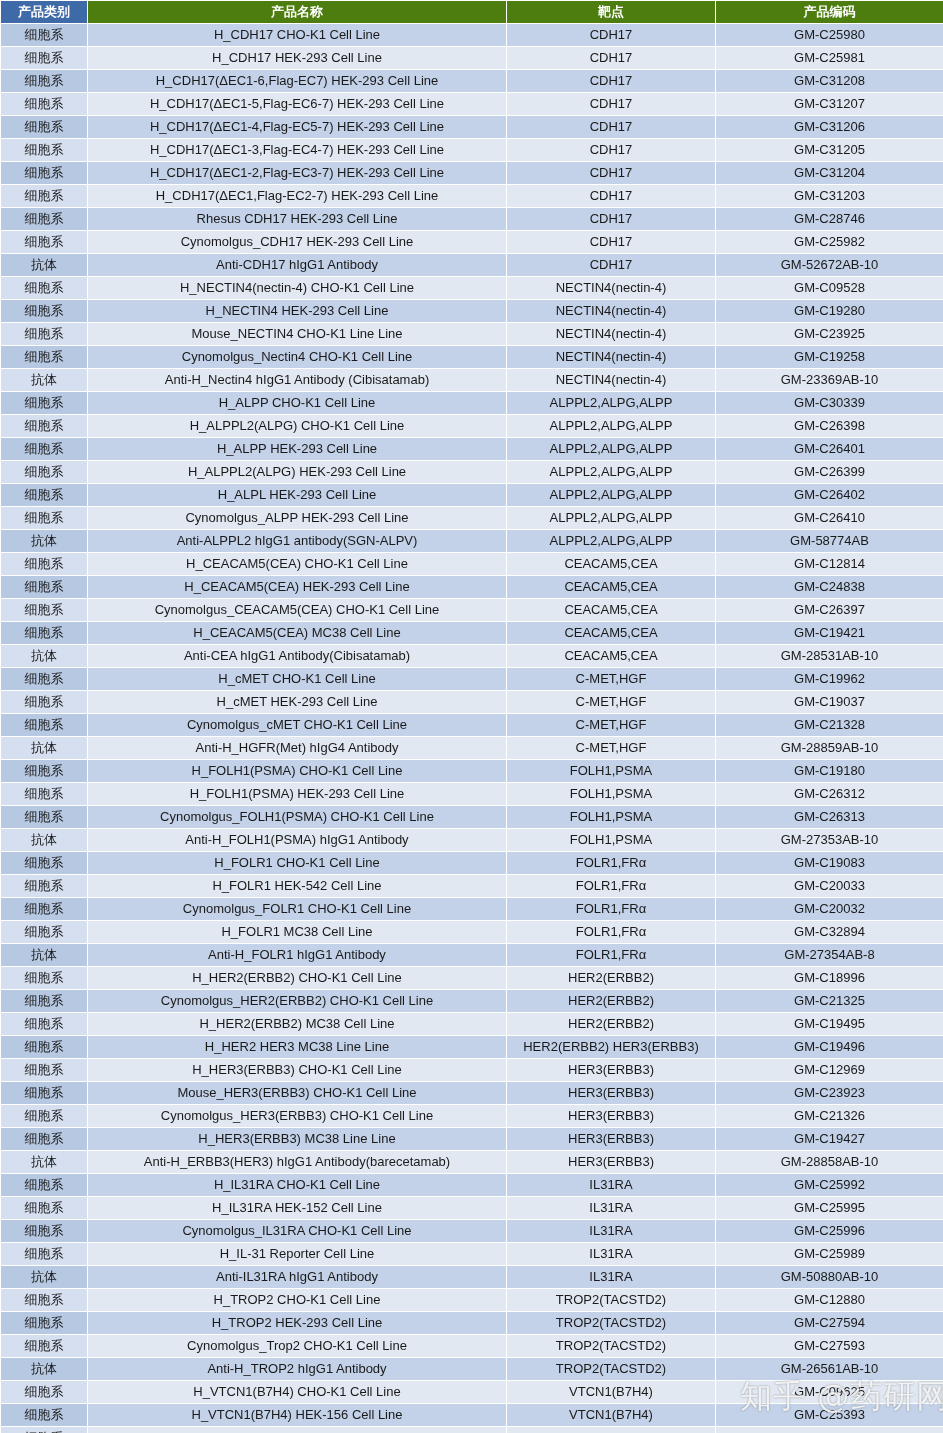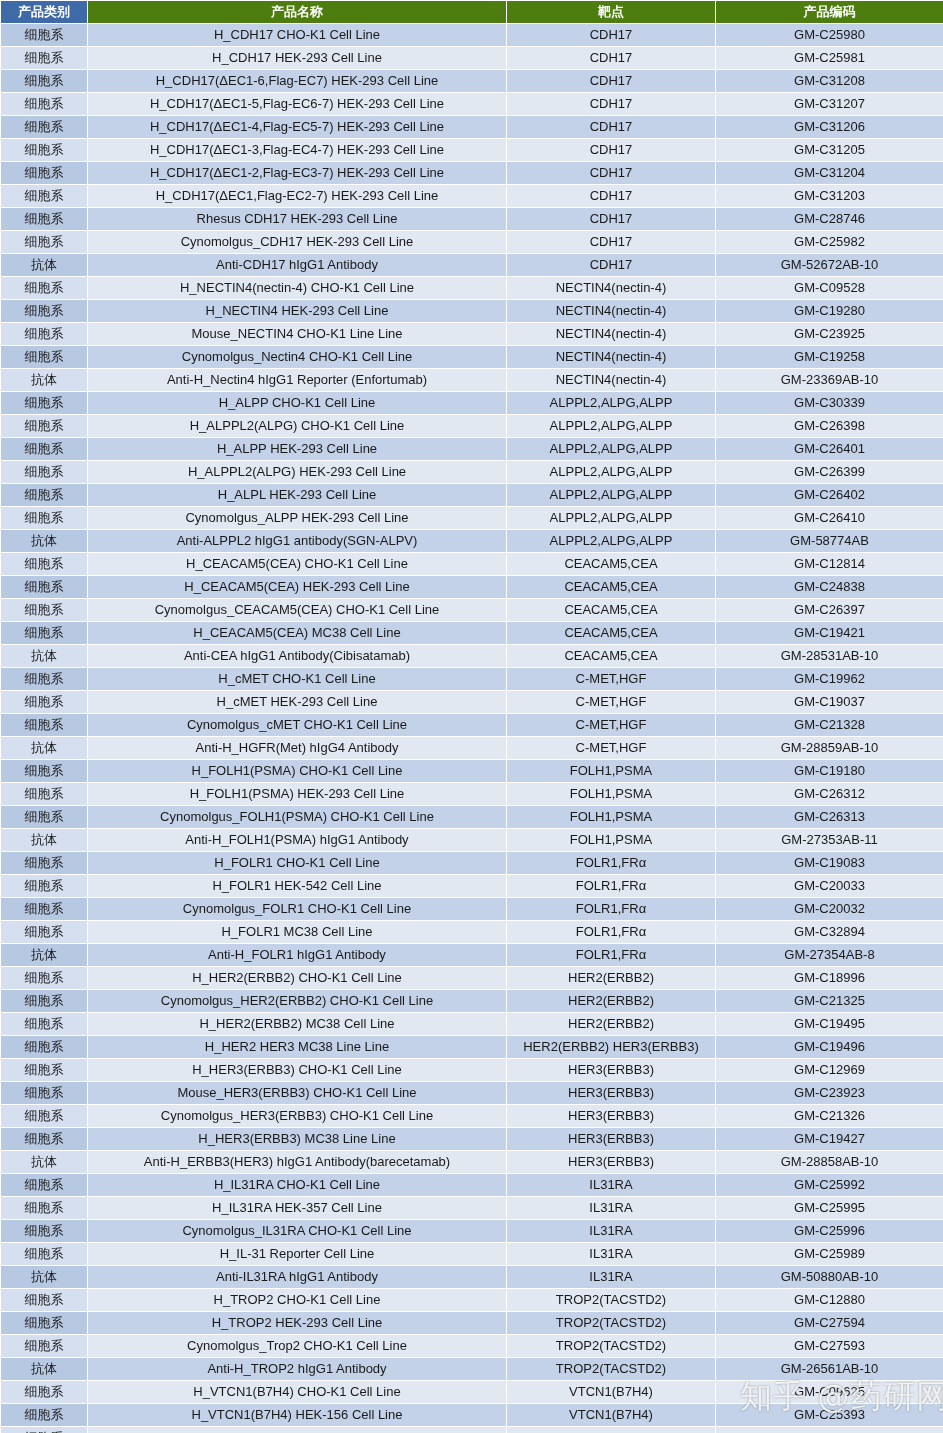--- a/index.html
+++ b/index.html
@@ -130,21 +130,21 @@
         <td>GM-C23925</td>
       </tr>
       <tr class="dark">
         <td class="first">细胞系</td>
         <td>Cynomolgus_Nectin4 CHO-K1 Cell Line</td>
         <td>NECTIN4(nectin-4)</td>
         <td>GM-C19258</td>
       </tr>
       <tr class="light">
         <td class="first">抗体</td>
-        <td>Anti-H_Nectin4 hIgG1 Reporter (Enfortumab)</td>
+        <td>Anti-H_Nectin4 hIgG1 Antibody (Cibisatamab)</td>
         <td>NECTIN4(nectin-4)</td>
         <td>GM-23369AB-10</td>
       </tr>
       <tr class="dark">
         <td class="first">细胞系</td>
         <td>H_ALPP CHO-K1 Cell Line</td>
         <td>ALPPL2,ALPG,ALPP</td>
         <td>GM-C30339</td>
       </tr>
       <tr class="light">
@@ -252,21 +252,21 @@
       <tr class="dark">
         <td class="first">细胞系</td>
         <td>Cynomolgus_FOLH1(PSMA) CHO-K1 Cell Line</td>
         <td>FOLH1,PSMA</td>
         <td>GM-C26313</td>
       </tr>
       <tr class="light">
         <td class="first">抗体</td>
         <td>Anti-H_FOLH1(PSMA) hIgG1 Antibody</td>
         <td>FOLH1,PSMA</td>
-        <td>GM-27353AB-11</td>
+        <td>GM-27353AB-10</td>
       </tr>
       <tr class="dark">
         <td class="first">细胞系</td>
         <td>H_FOLR1 CHO-K1 Cell Line</td>
         <td>FOLR1,FRα</td>
         <td>GM-C19083</td>
       </tr>
       <tr class="light">
         <td class="first">细胞系</td>
         <td>H_FOLR1 HEK-542 Cell Line</td>
@@ -346,21 +346,21 @@
         <td>GM-28858AB-10</td>
       </tr>
       <tr class="dark">
         <td class="first">细胞系</td>
         <td>H_IL31RA CHO-K1 Cell Line</td>
         <td>IL31RA</td>
         <td>GM-C25992</td>
       </tr>
       <tr class="light">
         <td class="first">细胞系</td>
-        <td>H_IL31RA HEK-357 Cell Line</td>
+        <td>H_IL31RA HEK-152 Cell Line</td>
         <td>IL31RA</td>
         <td>GM-C25995</td>
       </tr>
       <tr class="dark">
         <td class="first">细胞系</td>
         <td>Cynomolgus_IL31RA CHO-K1 Cell Line</td>
         <td>IL31RA</td>
         <td>GM-C25996</td>
       </tr>
       <tr class="light">

